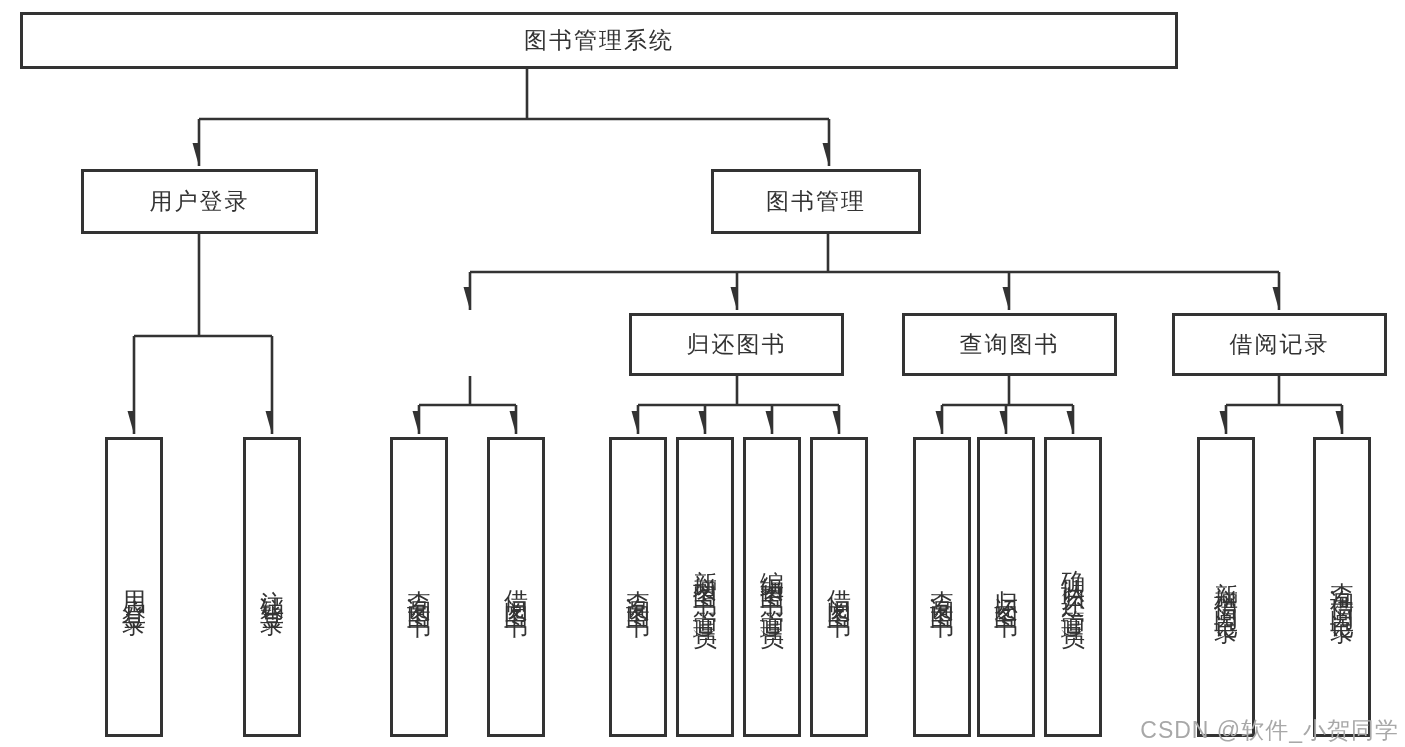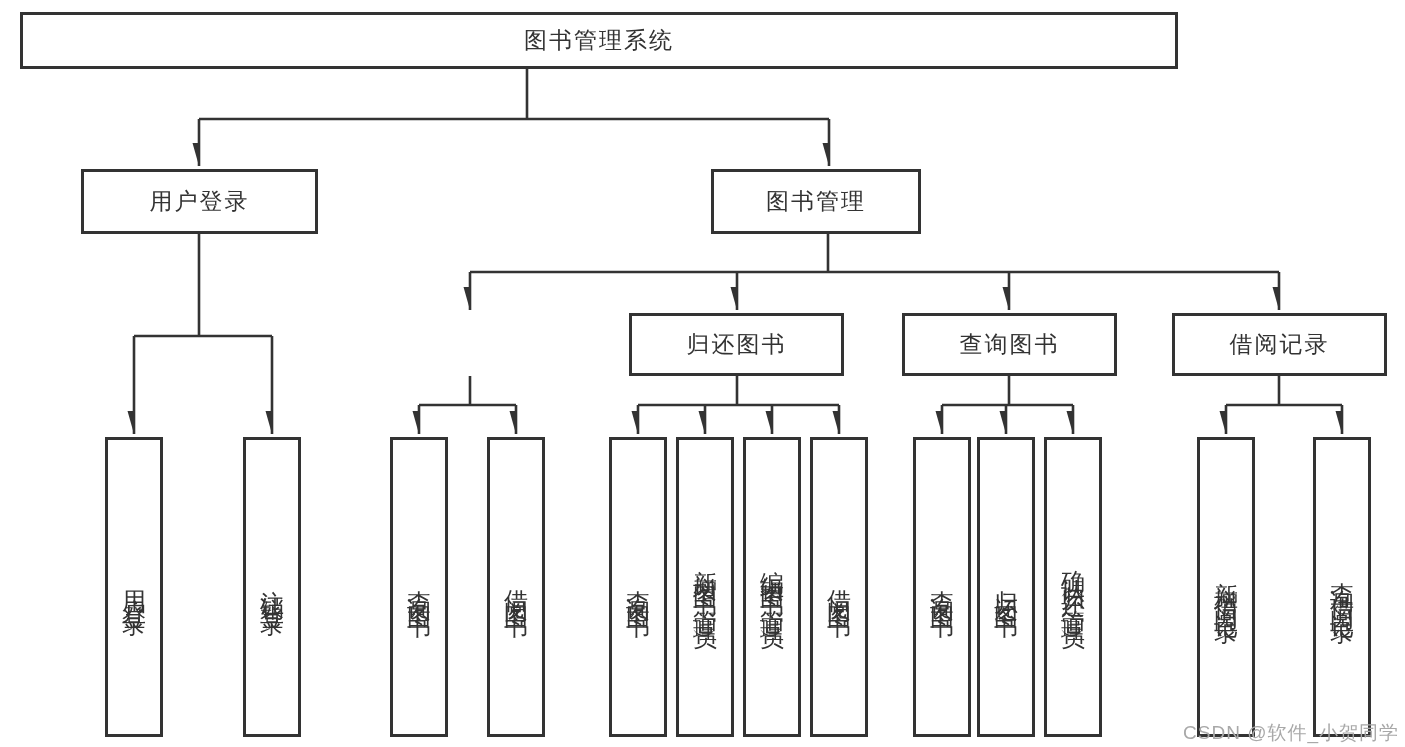--- a/index.html
+++ b/index.html
@@ -65,21 +65,21 @@
   #l-bb-borrow  { left: 810px; }
   #l-cb-query   { left: 913px; }
   #l-cb-return  { left: 977px; }
   #l-cb-confirm { left: 1044px; }
   #l-br-add     { left: 1197px; }
   #l-br-query   { left: 1313px; }
   .watermark {
     position: absolute;
     right: 6px;
     bottom: 1px;
-    font-size: 19px;
+    font-size: 23px;
     color: #a8a8a8;
     letter-spacing: 1px;
     z-index: 10;
     white-space: nowrap;
     text-align: right;
   }
 </style>
 </head>
 <body>
 

